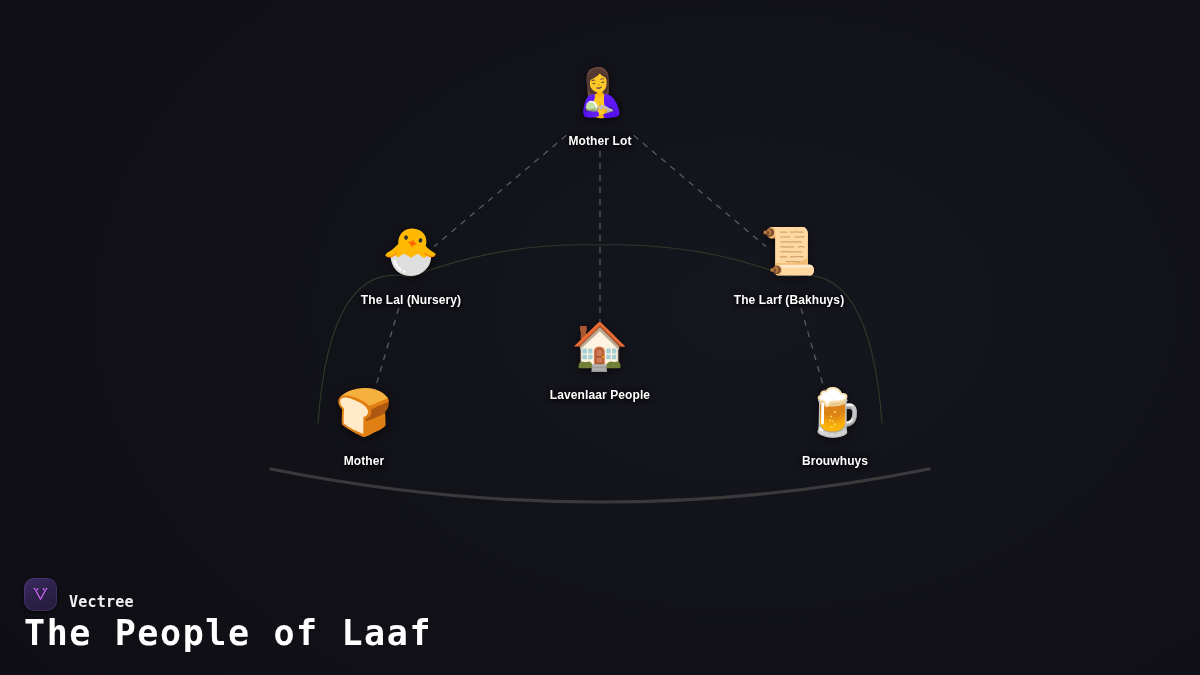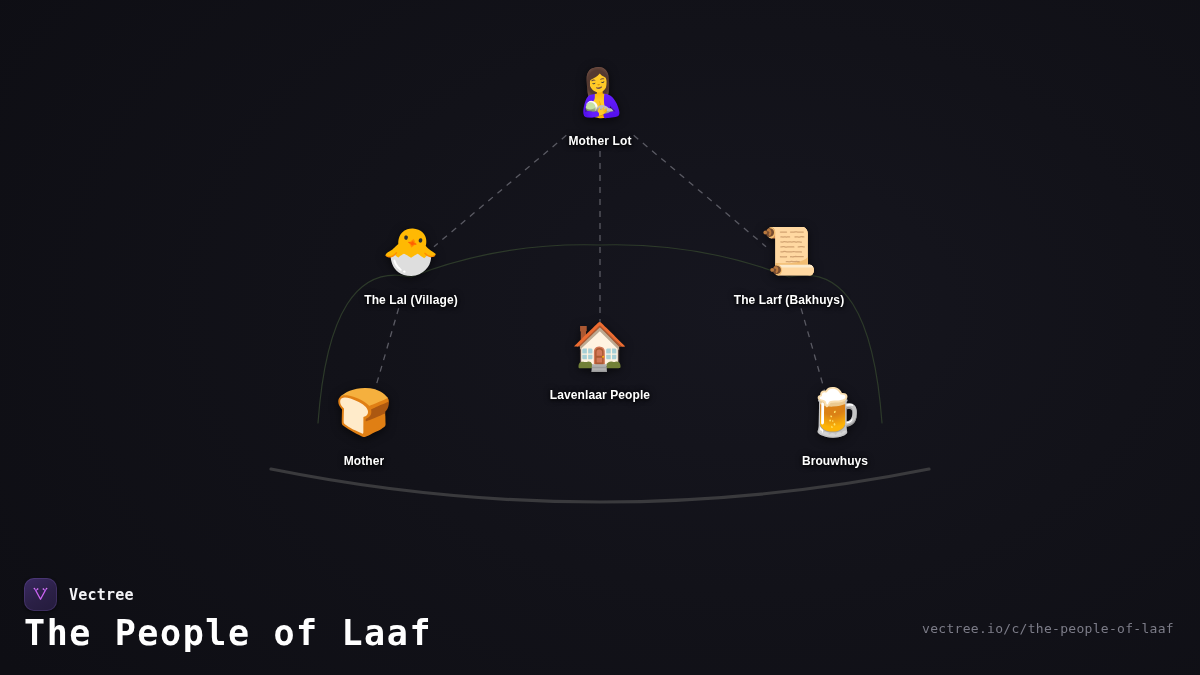--- a/index.html
+++ b/index.html
@@ -45,21 +45,21 @@
   }
 
   
   #footer {
     position:absolute; left:0; bottom:0;
     width:1200px; height:115px;
     padding:0 24px;
   }
   #brand-row {
     position:absolute; left:24px; top:18px;
-    display:flex; align-items:center; gap:12px;
+    display:flex; align-items:flex-end; gap:12px;
   }
   #brand-logo {
     width:33px; height:33px; border-radius:10px;
     background:linear-gradient(150deg,#3b2a63 0%,#2b2046 55%,#241b3c 100%);
     box-shadow:0 1px 3px rgba(0,0,0,.6), inset 0 0 0 1px rgba(160,120,235,.18);
     display:flex; align-items:center; justify-content:center;
   }
   #brand-name {
     font-family:"DejaVu Sans Mono","Liberation Mono",monospace;
     font-size:15px; font-weight:bold; color:#f2f2f5; letter-spacing:.2px;
@@ -93,21 +93,21 @@
         <line x1="801.0877296274846" y1="308.30705369619625" x2="826.7583661630787" y2="398.1542815707753" stroke="#5a5a63" stroke-width="1.3" stroke-dasharray="6 6"></line>
       </svg>
 
     <div id="nodes-layer">
         <div class="node" style="left: 600px; top: 107px;">
           <div class="node-emoji">🤱</div>
           <div class="node-label">Mother Lot</div>
         </div>
         <div class="node" style="left: 411px; top: 266px;">
           <div class="node-emoji">🐣</div>
-          <div class="node-label">The Lal (Village)</div>
+          <div class="node-label">The Lal (Nursery)</div>
         </div>
         <div class="node" style="left: 789px; top: 266px;">
           <div class="node-emoji">📜</div>
           <div class="node-label">The Larf (Bakhuys)</div>
         </div>
         <div class="node" style="left: 600px; top: 361px;">
           <div class="node-emoji">🏠</div>
           <div class="node-label">Lavenlaar People</div>
         </div>
         <div class="node" style="left: 364px; top: 427px;">
@@ -133,16 +133,15 @@
           <circle cx="8.4" cy="5.0" r="1.05" fill="#d678f5"></circle>
           <circle cx="19.7" cy="4.4" r="1.05" fill="#d678f5"></circle>
           <circle cx="15.6" cy="5.0" r="1.05" fill="#d678f5"></circle>
         </svg>
       </div>
       <div id="brand-name">Vectree</div>
     </div>
 
     <div id="page-title">The People of Laaf</div>
 
-    <div id="footer-url">vectree.io/c/the-people-of-laaf</div>
 
   </div>
 </div>
 
 </body></html>

